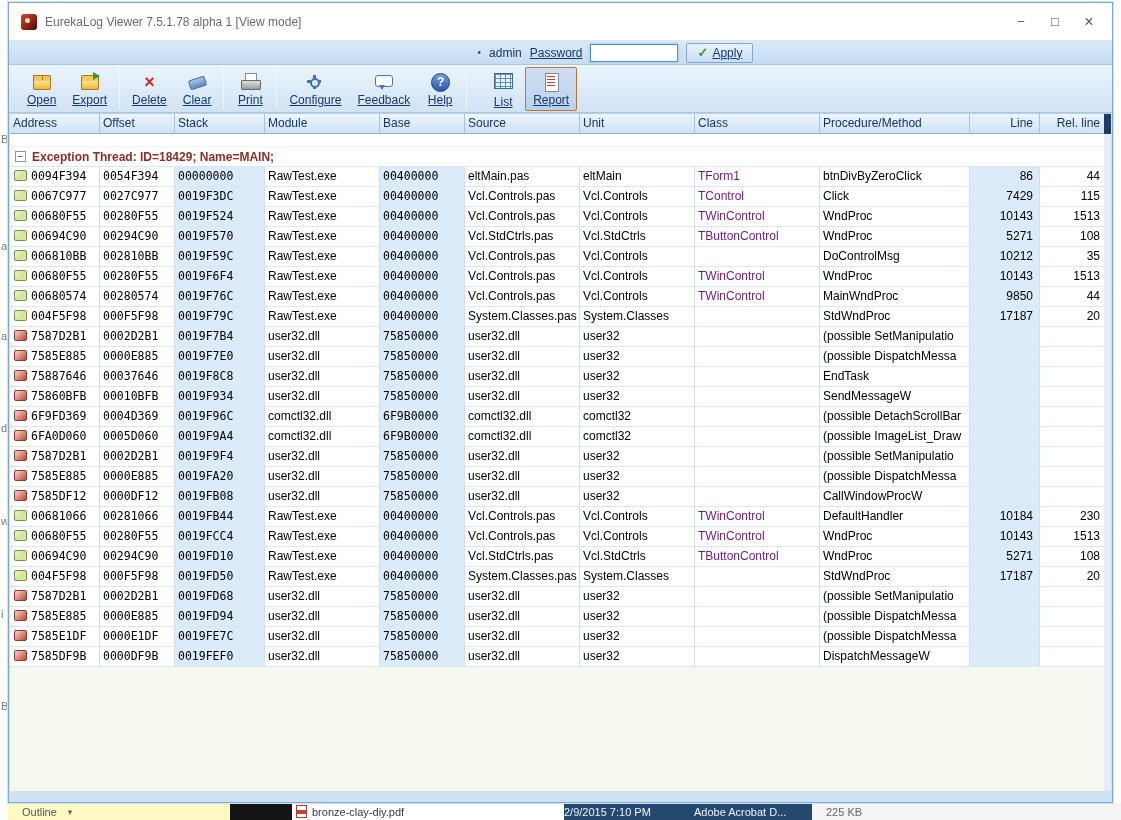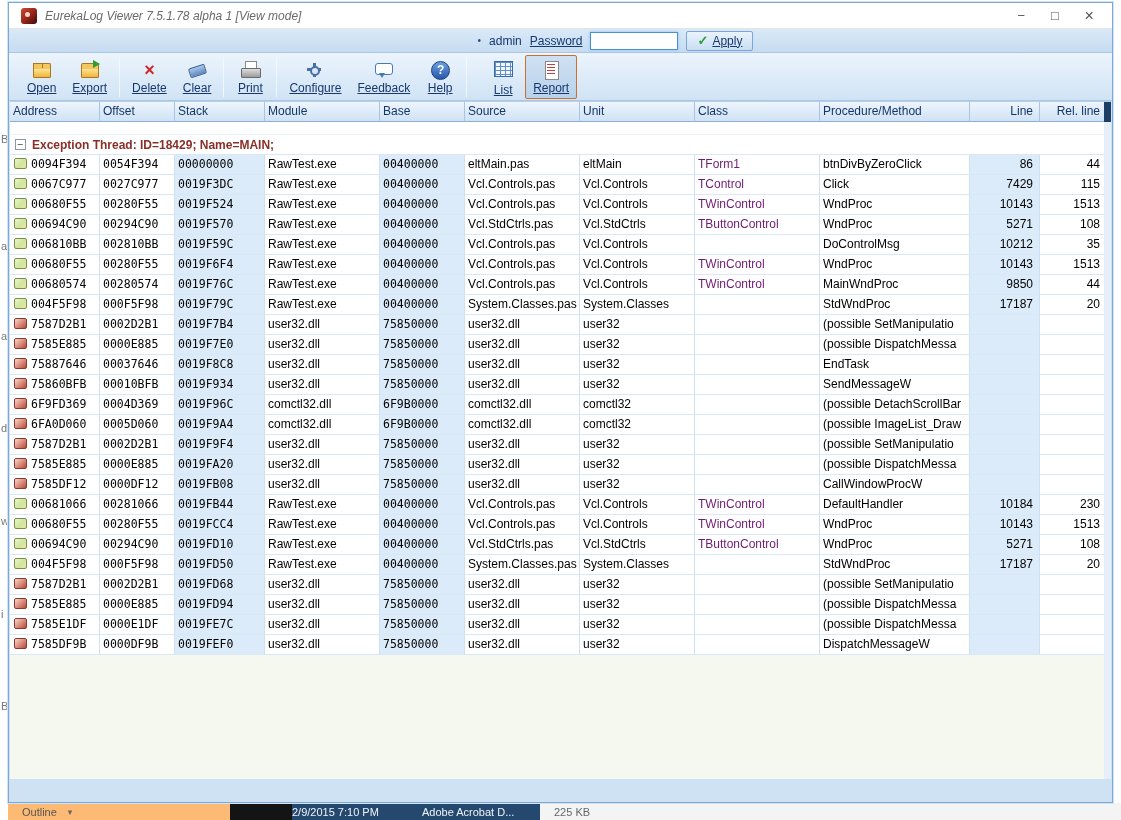--- a/index.html
+++ b/index.html
@@ -5,36 +5,36 @@
   * { box-sizing: border-box; }
   html,body { margin:0; padding:0; }
   body { font-family:"Liberation Sans", sans-serif; background:#ffffff; }
   .screen { position:relative; width:1121px; height:820px; overflow:hidden; background:#fdfdfd; }
 
   
   .left-strip { position:absolute; left:0; top:0; width:8px; height:820px; background:#ffffff; }
   .left-strip .frag { position:absolute; left:1px; font-size:11px; color:#777; }
   .bottom-strip { position:absolute; left:8px; top:803px; width:1113px; height:17px; display:flex; align-items:stretch; font-size:11px; overflow:hidden; }
   .seg { display:flex; align-items:center; overflow:hidden; white-space:nowrap; }
-  .seg.outline-seg { width:222px; background:#fdba74; color:#555; padding-left:14px; gap:11px; }
+  .seg.outline-seg { width:222px; background:#fef9c3; color:#555; padding-left:14px; gap:11px; }
   .seg.black-seg { width:62px; background:#141414; }
   .seg.file-seg { width:272px; background:#ffffff; color:#3a3a3a; padding-left:4px; gap:5px; }
   .seg.date-seg { width:124px; background:#24486e; color:#f0f4fa; padding-left:0; }
   .seg.type-seg { width:124px; background:#24486e; color:#f0f4fa; padding-left:6px; }
   .seg.size-seg { flex:1; background:#f4f4f4; color:#666; padding-left:14px; }
   .pdf-ico { display:inline-block; width:11px; height:13px; background:#fff; border:1px solid #b33a2e; position:relative; }
   .pdf-ico::after { content:""; position:absolute; left:0; top:4px; width:9px; height:4px; background:#c8402e; }
   .caret { font-size:9px; color:#666; }
 
   
   .app-window { position:absolute; left:8px; top:2px; width:1105px; height:801px;
     background:#cfe2f4; border:1px solid #7fa8d0; box-shadow:0 0 0 1px #cfe4f6; }
 
   
-  .title-bar { height:26px; background:#ffffff; display:flex; align-items:center; padding:0 6px; border-bottom:1px solid #e4e4e4;font-style:italic; }
+  .title-bar { height:38px; background:#ffffff; display:flex; align-items:center; padding:0 6px; border-bottom:1px solid #e4e4e4; }
   .app-icon { width:16px; height:16px; border-radius:3px; margin:0 8px 0 6px;
     background:linear-gradient(135deg,#d04a30 0%,#8a2014 60%,#3a0c08 100%); position:relative; }
   .app-icon::after { content:""; position:absolute; left:4px; top:4px; width:5px; height:5px; border-radius:50%; background:#f6d7c8; }
   .title-text { font-size:12px; color:#6a6a6a; flex:1; }
   .win-controls { display:flex; }
   .wc { width:34px; text-align:center; font-size:13px; color:#555; cursor:default; line-height:24px; }
   .wc.close { font-size:16px; }
 
   
   .auth-bar { height:24px; background:linear-gradient(#d9e9f8,#c6dcf1); border-bottom:1px solid #a9c6e4; display:flex; justify-content:center; align-items:center; }
@@ -131,20 +131,24 @@
     <span class="frag" style="top:608px">i</span>
     <span class="frag" style="top:700px">B</span>
   </div>
 
   <div class="bottom-strip">
     <div class="seg outline-seg">
       <span>Outline</span>
       <span class="caret">▾</span>
     </div>
     <div class="seg black-seg"></div>
+    <div class="seg file-seg">
+      <span class="pdf-ico"></span>
+      <span>bronze-clay-diy.pdf</span>
+    </div>
     <div class="seg date-seg">
         <span>2/9/2015 7:10 PM</span>
       </div>
     <div class="seg type-seg">
         <span>Adobe Acrobat D...</span>
       </div>
     <div class="seg size-seg">
         <span>225 KB</span>
       </div>
   </div>

